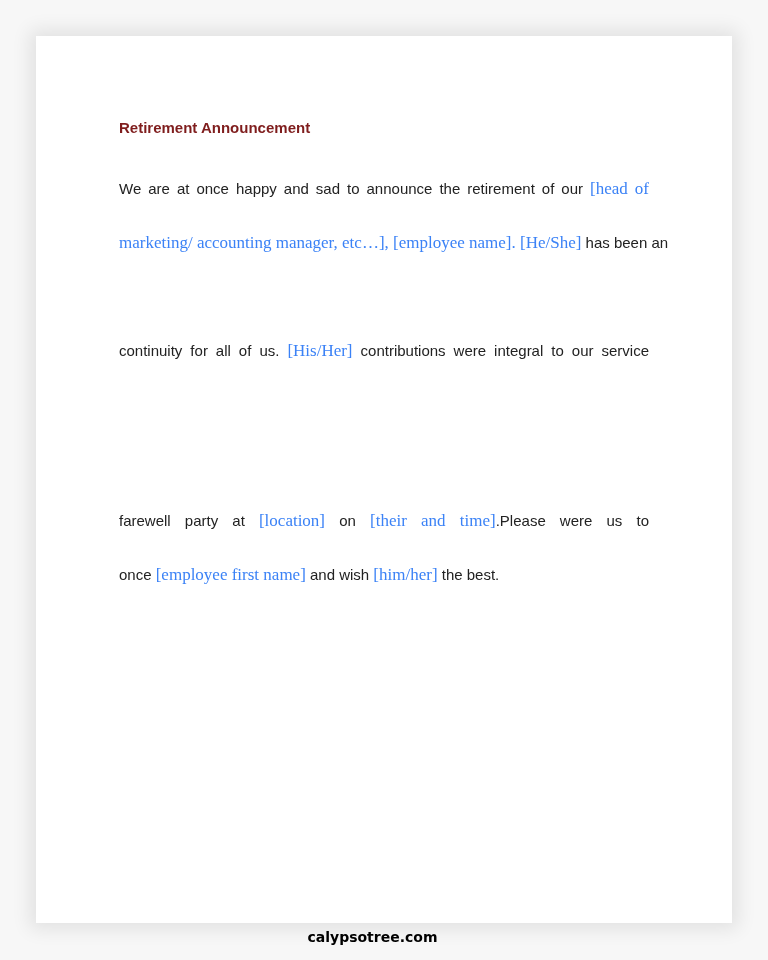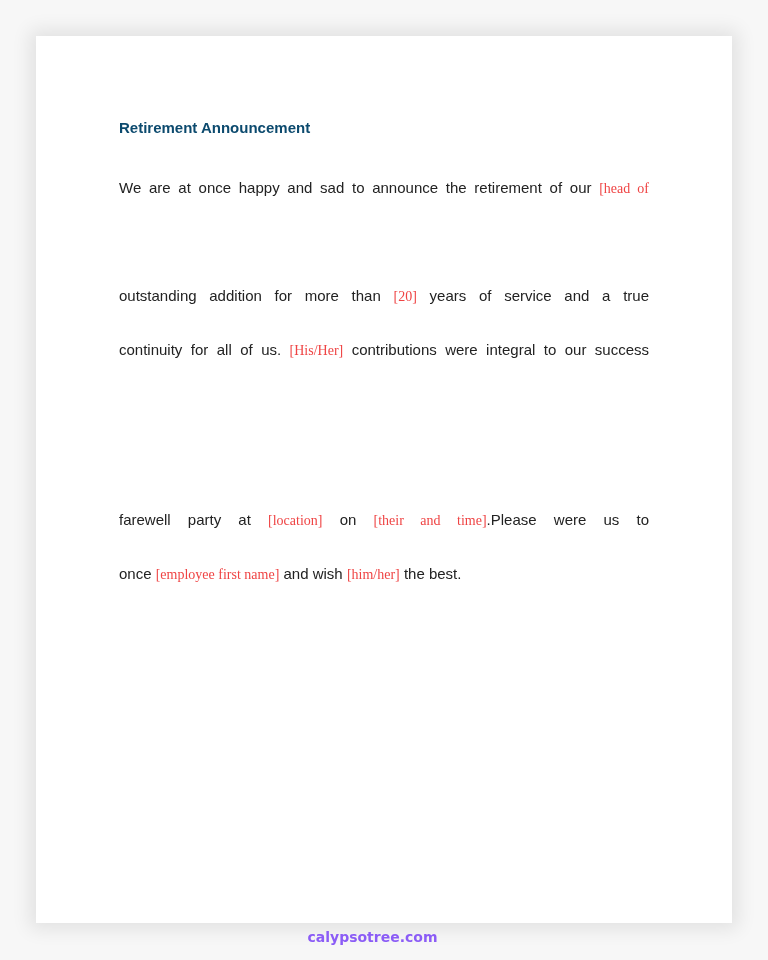--- a/index.html
+++ b/index.html
@@ -8,52 +8,52 @@
     background:#f7f7f7;
     font-family:"Liberation Sans", sans-serif;
   }
   .page {
     position:absolute; left:36px; top:36px; width:696px; height:887px;
     background:#ffffff;
     box-shadow: 0 0 18px 6px rgba(0,0,0,0.09);
   }
   .title {
     position:absolute; left:83px; top:83px;
-    font-weight:bold; font-size:15px; color:#0c4a6e;
+    font-weight:bold; font-size:15px; color:#7f1d1d;
   }
   .line {
     position:absolute; left:83px; width:530px;
     font-size:15px; color:#222; white-space:nowrap;
   }
   .just { text-align:justify; text-align-last:justify; }
   .ph {
-    font-family:"Liberation Serif", serif; font-size:14px; color:#ef4444;
+    font-family:"Liberation Serif", serif; font-size:17px; color:#3b82f6;
   }
   .footer {
     position:absolute; left:0; width:745px; top:929px; text-align:center;
-    font-family:"DejaVu Sans", sans-serif; font-weight:bold; font-size:14px; color:#8b5cf6;
+    font-family:"DejaVu Sans", sans-serif; font-weight:bold; font-size:14px; color:#000000;
   }
 </style>
 </head>
 <body>
 
 <div class="page">
   <div class="title">Retirement Announcement</div>
 
   <div class="line just" style="top:143px">
     <span>We are at once happy and sad to announce the retirement of our </span><span class="ph">[head of</span>
   </div>
 
-
-  <div class="line just" style="top:251px">
-    <span>outstanding addition for more than </span><span class="ph">[20]</span><span> years of service and a true</span>
+  <div class="line just" style="top:197px">
+    <span class="ph">marketing/ accounting manager, etc…], [employee name]. [He/She]</span><span> has been an</span>
   </div>
 
+
   <div class="line just" style="top:305px">
-    <span>continuity for all of us. </span><span class="ph">[His/Her]</span><span> contributions were integral to our success</span>
+    <span>continuity for all of us. </span><span class="ph">[His/Her]</span><span> contributions were integral to our service</span>
   </div>
 
 
 
   <div class="line just" style="top:475px">
     <span>farewell party at </span><span class="ph">[location]</span><span> on </span><span class="ph">[their and time]</span><span>.Please were us to</span>
   </div>
 
   <div class="line" style="top:529px">
     <span>once </span><span class="ph">[employee first name]</span><span> and wish </span><span class="ph">[him/her]</span><span> the best.</span>

